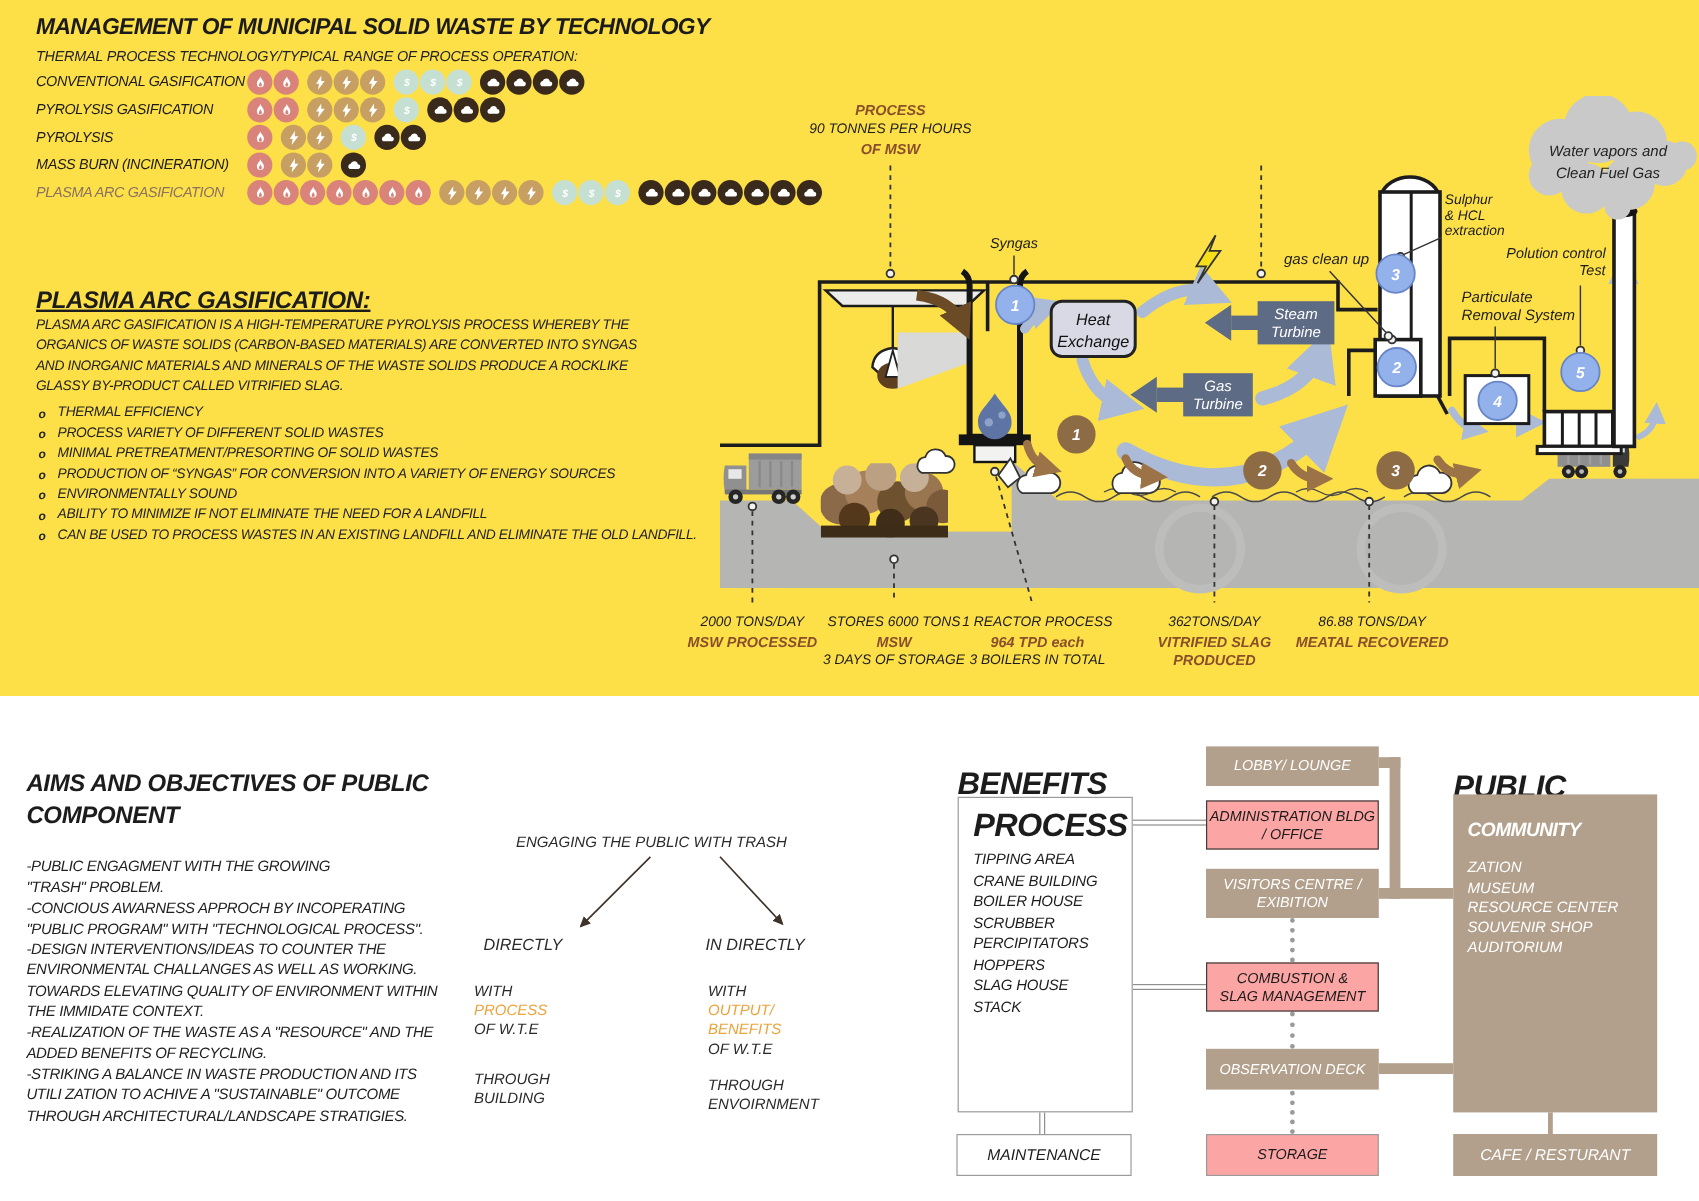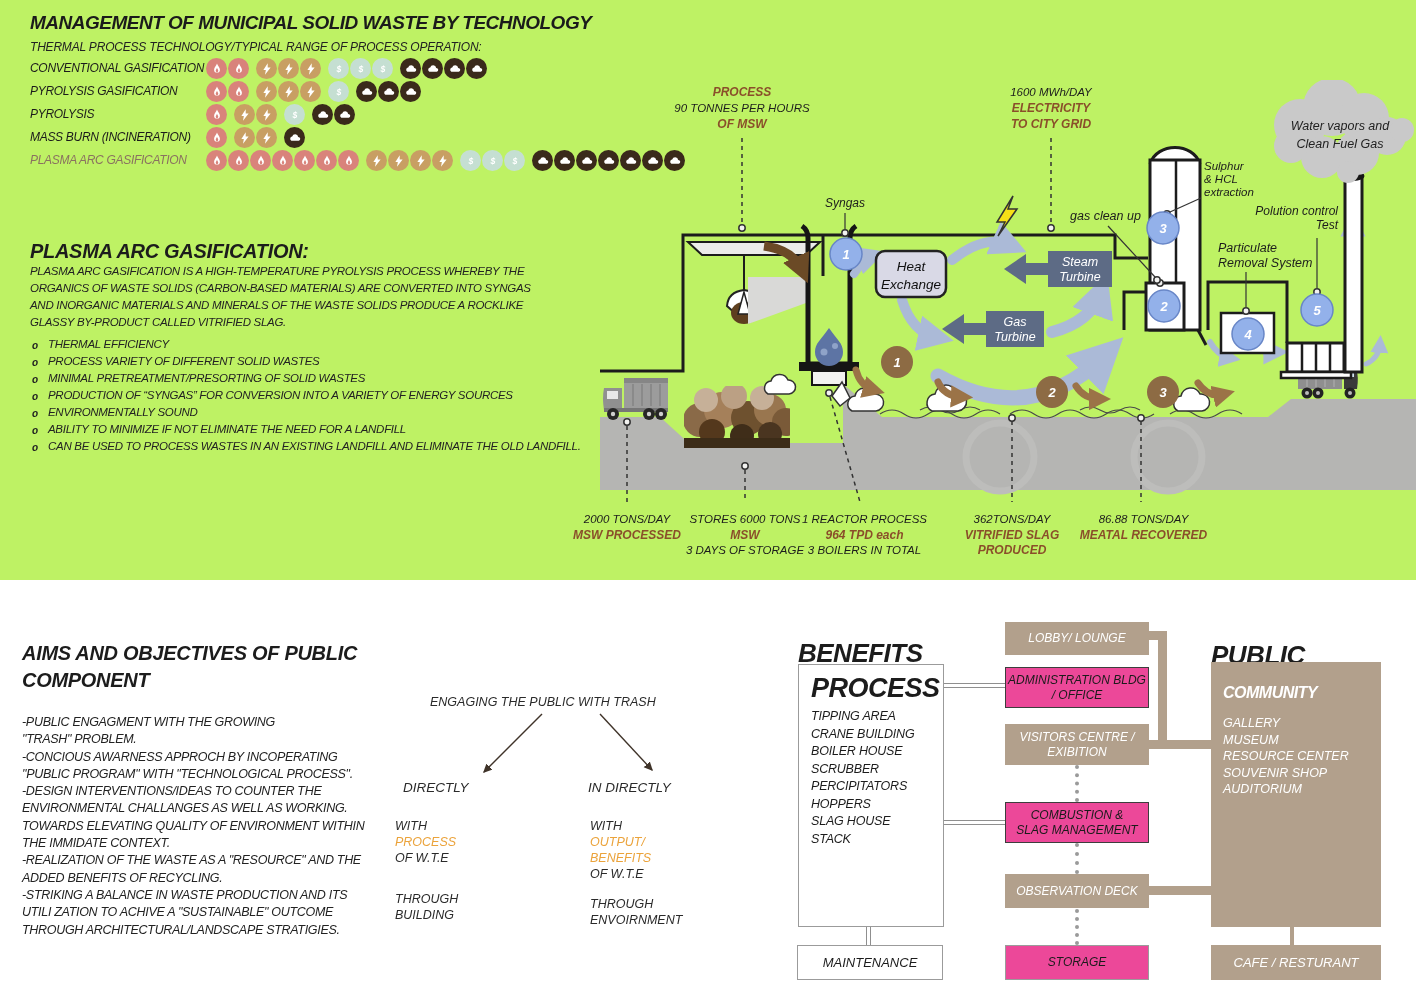--- a/index.html
+++ b/index.html
@@ -1,19 +1,19 @@
 <!DOCTYPE html>
 <html><head>
 <meta charset="utf-8">
 <style>
   html,body{margin:0;padding:0;background:#fff;}
   .page{position:relative;width:1416px;height:1001px;overflow:hidden;
         font-family:"Liberation Sans",sans-serif;font-style:italic;color:#1c1c1c;}
   .abs{position:absolute;}
-  .top-section{position:absolute;left:0;top:0;width:1416px;height:580px;background:#bef264;}
+  .top-section{position:absolute;left:0;top:0;width:1416px;height:580px;background:#fde047;}
   .bottom-section{position:absolute;left:0;top:592px;width:1416px;height:421px;background:#ffffff;}
 
   .main-title{font-size:19px;font-weight:700;letter-spacing:-0.5px;color:#1b1b1b;}
   .sub-title{font-size:12px;letter-spacing:-0.2px;color:#222;}
 
   .tech-row{position:absolute;left:30px;height:23px;white-space:nowrap;}
   .tech-label{position:absolute;left:0;top:3px;font-size:12px;letter-spacing:-0.3px;color:#1b1b1b;width:172px;}
   .tech-label.hl{color:#8a7260;}
   .tech-icons{position:absolute;left:176px;top:0;}
   .ticgroup{margin-right:6px;white-space:nowrap;}
@@ -41,21 +41,21 @@
 
   .aims-head{font-size:20px;font-weight:700;line-height:27px;letter-spacing:-0.3px;white-space:pre-line;}
   .aims-body{font-size:12.5px;line-height:17.3px;letter-spacing:-0.3px;white-space:pre-line;color:#222;}
 
   .eng{font-size:12.5px;line-height:16px;text-align:left;color:#2a2a2a;}
   .eng.orange{color:#eba33b;}
 
   .fc-label{font-size:26px;font-weight:700;letter-spacing:-0.5px;}
   .tanbox{background:#b2a08c;color:#fff;display:flex;align-items:center;justify-content:center;
           text-align:center;font-size:12px;line-height:15px;white-space:pre-line;}
-  .whitebox{background:#ec4899;border:1.5px solid #3d3d3d;color:#1b1b1b;display:flex;align-items:center;
+  .whitebox{background:#fca5a5;border:1.5px solid #3d3d3d;color:#1b1b1b;display:flex;align-items:center;
           justify-content:center;text-align:center;font-size:12px;line-height:15px;white-space:pre-line;box-sizing:border-box;}
   .softbox{background:#fff;border:1px solid #9b9b9b;box-sizing:border-box;}
   .proc-title{font-size:27px;font-weight:700;letter-spacing:-0.5px;}
   .proc-list{font-size:12.5px;line-height:17.5px;white-space:pre-line;letter-spacing:-0.2px;}
   .comm-title{font-size:16px;font-weight:700;color:#fff;letter-spacing:-0.5px;}
   .comm-list{font-size:12.5px;line-height:16.5px;color:#fff;white-space:pre-line;}
   .dbl-h{height:3px;border-top:1px solid #8f8f8f;border-bottom:1px solid #8f8f8f;background:#fff;}
   .dbl-v{width:3px;border-left:1px solid #8f8f8f;border-right:1px solid #8f8f8f;background:#fff;}
   .dotline{width:0;border-left:4px dotted #9a9a9a;}
   .tanline{background:#b2a08c;}
@@ -304,44 +304,39 @@
               <svg viewBox="0 0 24 24">
                 <path d="M5.8 16.8 h12.6 a3.4 3.4 0 0 0 -.9 -6.7 a5.3 5.3 0 0 0 -10.3 -.6 a3.9 3.9 0 0 0 -1.4 7.3 z" fill="#fff"></path>
               </svg>
             </span><span class="tic cloud">
               <svg viewBox="0 0 24 24">
                 <path d="M5.8 16.8 h12.6 a3.4 3.4 0 0 0 -.9 -6.7 a5.3 5.3 0 0 0 -10.3 -.6 a3.9 3.9 0 0 0 -1.4 7.3 z" fill="#fff"></path>
               </svg>
             </span></span></span>
     </div>
 
-    <div class="abs plasma-head" style="left:30px;top:240px;">PLASMA ARC GASIFICATION:</div>
+    <div class="abs plasma-head" style="left:30px;top:240px;text-decoration:underline;">PLASMA ARC GASIFICATION:</div>
     <div class="abs plasma-desc" style="left:30px;top:263px;width:585px;">PLASMA ARC GASIFICATION IS A HIGH-TEMPERATURE PYROLYSIS PROCESS WHEREBY THE
 ORGANICS OF WASTE SOLIDS (CARBON-BASED MATERIALS) ARE CONVERTED INTO SYNGAS
 AND INORGANIC MATERIALS AND MINERALS OF THE WASTE SOLIDS PRODUCE A ROCKLIKE
 GLASSY BY-PRODUCT CALLED VITRIFIED SLAG.</div>
     <ul class="abs plasma-bullets" style="left:30px;top:336px;width:575px;">
       <li>THERMAL EFFICIENCY</li>
       <li>PROCESS VARIETY OF DIFFERENT SOLID WASTES</li>
       <li>MINIMAL PRETREATMENT/PRESORTING OF SOLID WASTES</li>
       <li>PRODUCTION OF “SYNGAS” FOR CONVERSION INTO A VARIETY OF ENERGY SOURCES</li>
       <li>ENVIRONMENTALLY SOUND</li>
       <li>ABILITY TO MINIMIZE IF NOT ELIMINATE THE NEED FOR A LANDFILL</li>
       <li>CAN BE USED TO PROCESS WASTES IN AN EXISTING LANDFILL AND ELIMINATE THE OLD LANDFILL.</li>
     </ul>
 
     <div class="abs callout" style="left:662px;top:84px;width:160px;">
       <div class="brown">PROCESS</div>
       <div>90 TONNES PER HOURS</div>
       <div class="brown">OF MSW</div>
-    </div>
-    <div class="abs callout" style="left:971px;top:84px;width:160px;">
-      <div>1600 MWh/DAY</div>
-      <div class="brown">ELECTRICITY</div>
-      <div class="brown">TO CITY GRID</div>
     </div>
 
     <svg class="diagram" viewBox="600 80 816 500">
       <defs>
         <marker id="mB" markerWidth="3.6" markerHeight="3.6" refX="1.8" refY="1.8" orient="auto">
             <path d="M0,0 L3.6,1.8 L0,3.6 Z" fill="#abbad7"></path>
           </marker>
         <marker id="mBr" markerWidth="3.2" markerHeight="3.2" refX="1.6" refY="1.6" orient="auto">
             <path d="M0,0 L3.2,1.6 L0,3.2 Z" fill="#6b4a26"></path>
           </marker>
@@ -720,21 +715,21 @@
     <div class="abs tanbox" style="left:1005px;top:132px;width:144px;height:41px;">VISITORS CENTRE /
 EXIBITION</div>
     <div class="abs whitebox" style="left:1005px;top:210px;width:144px;height:41px;">COMBUSTION &amp;
 SLAG MANAGEMENT</div>
     <div class="abs tanbox" style="left:1005px;top:282px;width:144px;height:34px;">OBSERVATION DECK</div>
     <div class="abs whitebox" style="left:1005px;top:353px;width:144px;height:35px;border-width:1px;border-color:#9b9b9b;">STORAGE</div>
 
     <div class="abs tanbox" style="left:1211px;top:70px;width:170px;height:265px;align-items:flex-start;justify-content:flex-start;">
       <div style="text-align:left;margin:8px 0 0 12px;">
         <div class="comm-title">COMMUNITY</div>
-        <div class="comm-list">GALLERY
+        <div class="comm-list">ZATION
 MUSEUM
 RESOURCE CENTER
 SOUVENIR SHOP
 AUDITORIUM</div>
       </div>
     </div>
     <div class="abs tanbox" style="left:1211px;top:353px;width:170px;height:35px;font-size:13px;">CAFE / RESTURANT</div>
   </div>
 </div>
 

